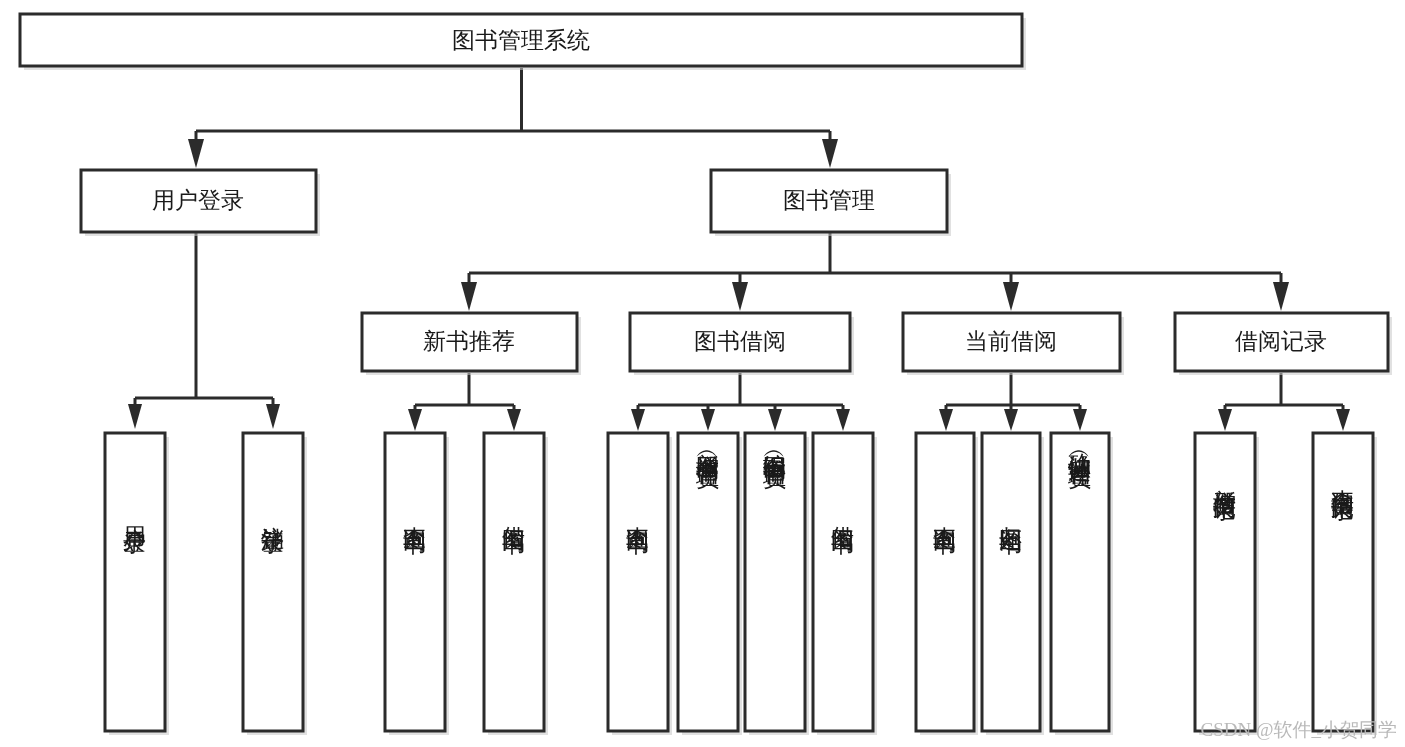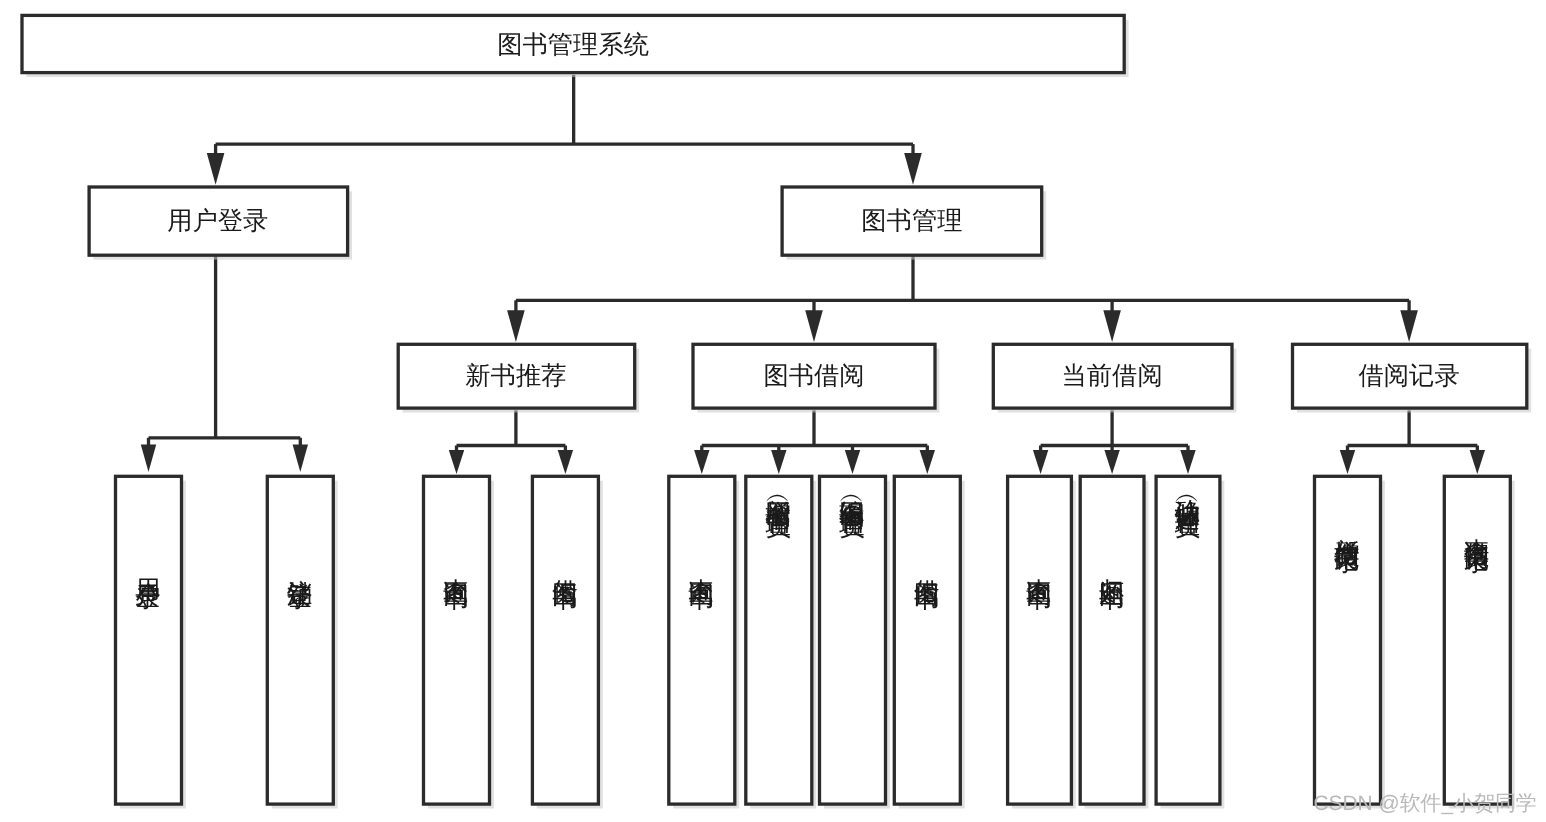--- a/index.html
+++ b/index.html
@@ -52,21 +52,21 @@
     fill: #1a1a1a;
     writing-mode: vertical-rl;
     text-orientation: upright;
     text-anchor: middle;
     letter-spacing: 2px;
   }
   .watermark-text {
     position: absolute;
     right: 8px;
     bottom: 4px;
-    font-family: Liberation Sans, sans-serif;
+    font-family: Liberation Serif, serif;
     font-size: 19px;
     color: #b9b9b9;
     white-space: nowrap;
     pointer-events: none;
   }
 </style>
 </head>
 <body>
 
 <svg id="diagram" viewBox="0 0 1405 747" xmlns="http://www.w3.org/2000/svg">

